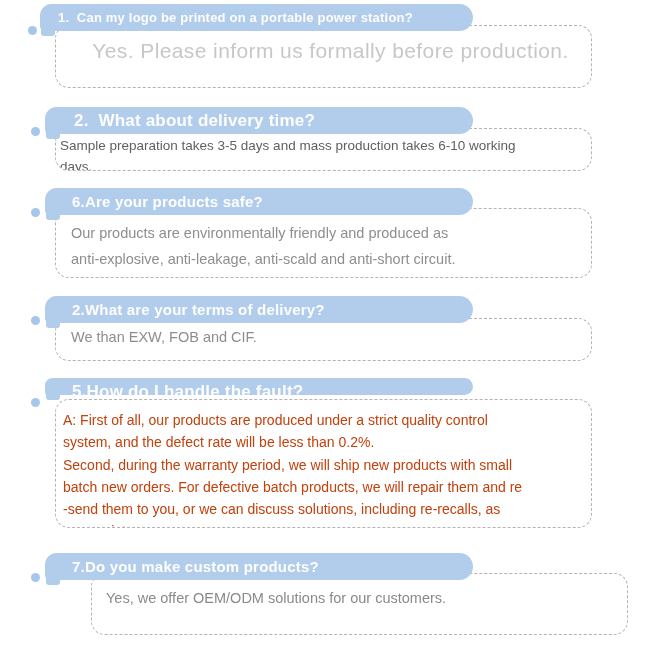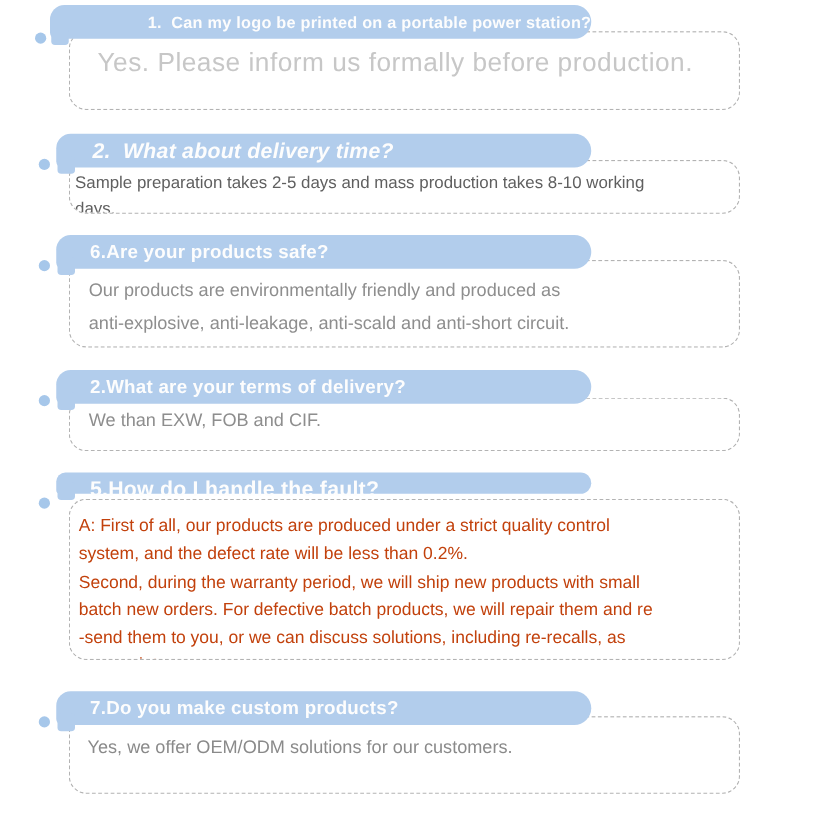--- a/index.html
+++ b/index.html
@@ -54,29 +54,29 @@
     z-index: 1;
     overflow: hidden;
   }
   .ans {
     margin: 0;
     white-space: pre-line;
   }
 
   
   .s1 { top: 4px; }
-  .s1 .pill { left: 40px; width: 433px; padding-left: 18px; font-size: 13px; text-align: right; }
+  .s1 .pill { left: 40px; width: 433px; padding-left: 18px; font-size: 13px; }
   .s1 .dot  { left: 28px; top: 22px; }
-  .s1 .box  { top: 21px; height: 63px; }
+  .s1 .box  { top: 21px; height: 63px; text-align: center; }
   .s1 .ans  { padding: 13px 8px 0 22px; font-size: 21px; font-weight: 300;
               color: #c7c7c7; letter-spacing: 0.4px; }
 
   
   .s2 { top: 107px; }
-  .s2 .pill { font-size: 17px; padding-left: 29px; font-style: italic; }
+  .s2 .pill { font-size: 17px; padding-left: 29px; }
   .s2 .box  { top: 21px; height: 43px; }
   .s2 .ans  { padding: 6px 12px 0 4px; font-size: 13.5px; line-height: 21px; color: #5f5f5f; }
 
   
   .s3 { top: 188px; }
   .s3 .pill { font-size: 15px; }
   .s3 .box  { top: 20px; height: 70px; }
   .s3 .ans  { padding: 11px 24px 0 15px; font-size: 14.5px; line-height: 26px; color: #8e8e8e; }
 
   
@@ -87,41 +87,41 @@
 
   
   .s5 { top: 378px; }
   .s5 .pill { font-size: 17px; height: 17px; line-height: 28px; }
   .s5 .box  { top: 21px; height: 129px; }
   .s5 .ans  { padding: 9px 4px 0 7px; font-size: 14px; line-height: 22.3px; color: #c2410c; }
 
   
   .s6 { top: 553px; }
   .s6 .pill { font-size: 15px; }
-  .s6 .box  { top: 20px; height: 62px; }
+  .s6 .box  { top: 20px; height: 62px; margin-left: 36px; }
   .s6 .ans  { padding: 16px 0 0 14px; font-size: 14.5px; color: #8a8a8a; }
 </style>
 </head>
 <body>
 
 <div class="canvas">
 
   <div class="sec s1">
     <span class="dot"></span>
     <div class="pill"><span>1.  Can my logo be printed on a portable power station?</span></div>
     <div class="box">
       <p class="ans">Yes.  Please inform us formally before production.</p>
     </div>
   </div>
 
   <div class="sec s2">
     <span class="dot"></span>
     <div class="pill"><span>2.  What about delivery time?</span></div>
     <div class="box">
-      <p class="ans">Sample preparation takes 2-5 days and mass production takes 8-10 working
+      <p class="ans">Sample preparation takes 3-5 days and mass production takes 6-10 working
 days.</p>
     </div>
   </div>
 
   <div class="sec s3">
     <span class="dot"></span>
     <div class="pill"><span>6.Are your products safe?</span></div>
     <div class="box">
       <p class="ans">Our products are environmentally friendly and produced as
 anti-explosive, anti-leakage, anti-scald and anti-short circuit.</p>

